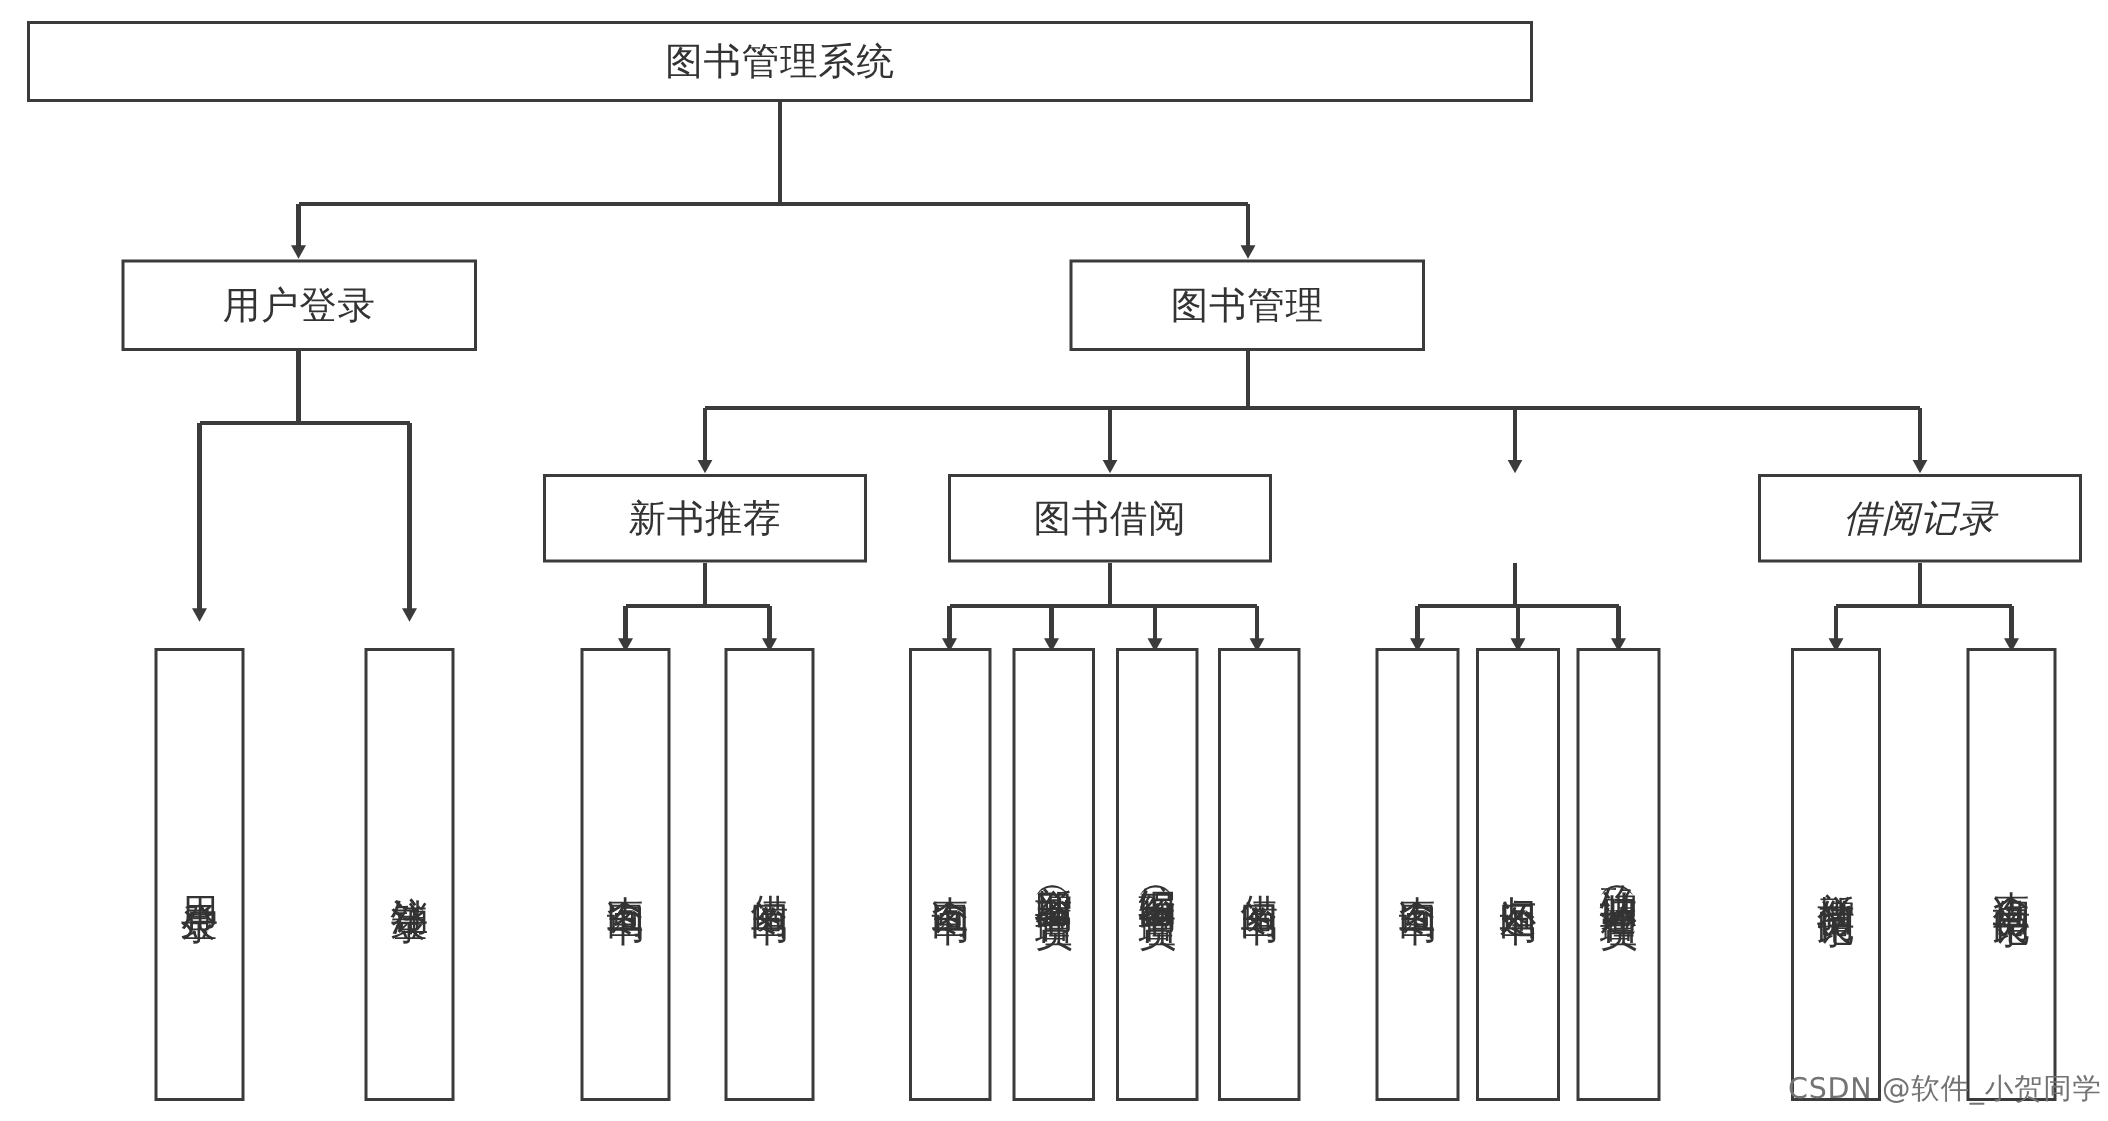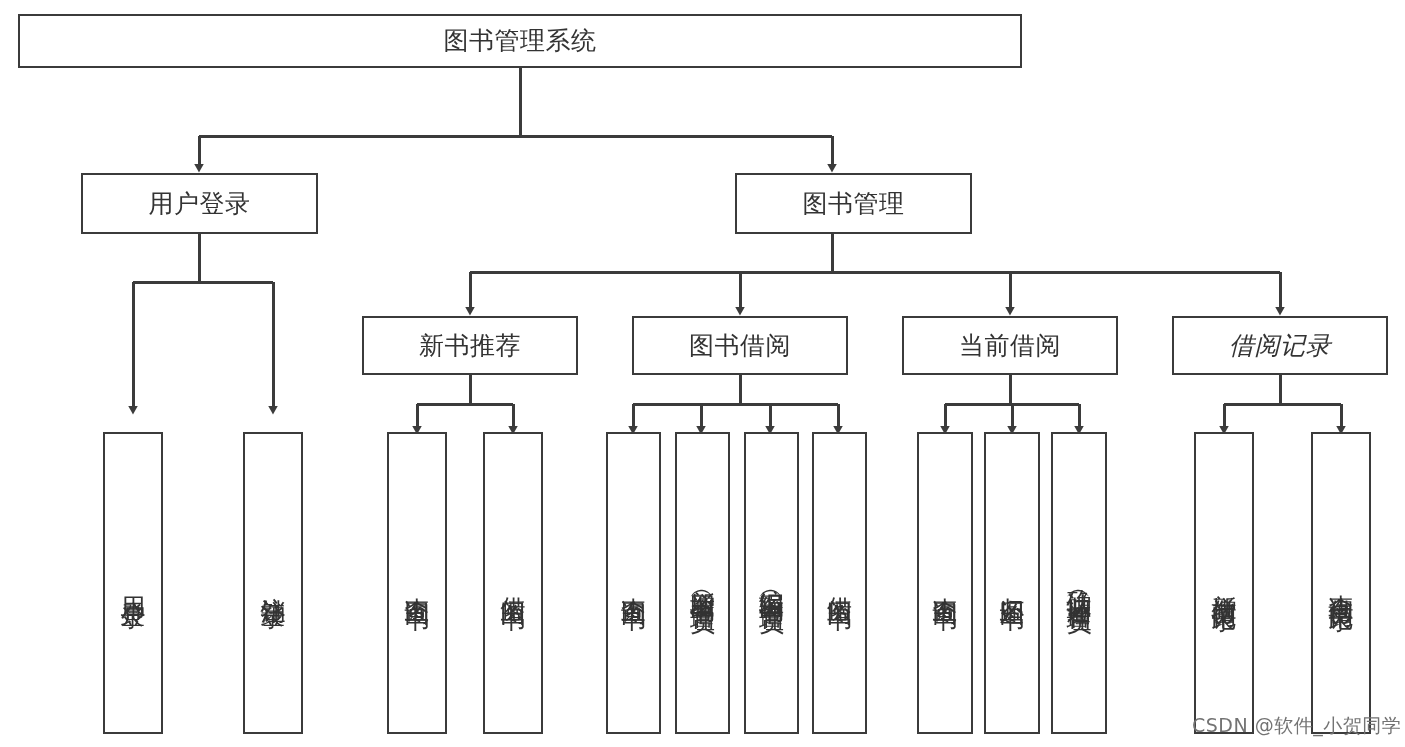--- a/index.html
+++ b/index.html
@@ -129,33 +129,30 @@
     </g>
   </svg>
 
   <div class="node h root" style="left:18px; top:14px; width:1004px; height:54px;">
     <span class="label">图书管理系统</span>
   </div>
 
   <div class="node h" style="left:81px; top:173px; width:237px; height:61px;">
     <span class="label">用户登录</span>
   </div>
-  <div class="node h" style="left:713px; top:173px; width:237px; height:61px;margin-left:22px;">
+  <div class="node h" style="left:713px; top:173px; width:237px; height:61px;">
     <span class="label">图书管理</span>
   </div>
 
   <div class="node h" style="left:362px; top:316px; width:216px; height:59px;">
     <span class="label">新书推荐</span>
   </div>
   <div class="node h" style="left:632px; top:316px; width:216px; height:59px;justify-content:center;">
     <span class="label">图书借阅</span>
   </div>
-  <div class="node h" style="left:902px; top:316px; width:216px; height:59px;">
-    <span class="label">当前借阅</span>
-  </div>
   <div class="node h" style="left:1172px; top:316px; width:216px; height:59px;font-style:italic;">
     <span class="label">借阅记录</span>
   </div>
 
   <div class="node v" style="left:103px; top:432px; width:60px; height:302px;">
     <span class="label">用户登录</span>
   </div>
   <div class="node v" style="left:243px; top:432px; width:60px; height:302px;">
     <span class="label">注销登录</span>
   </div>

